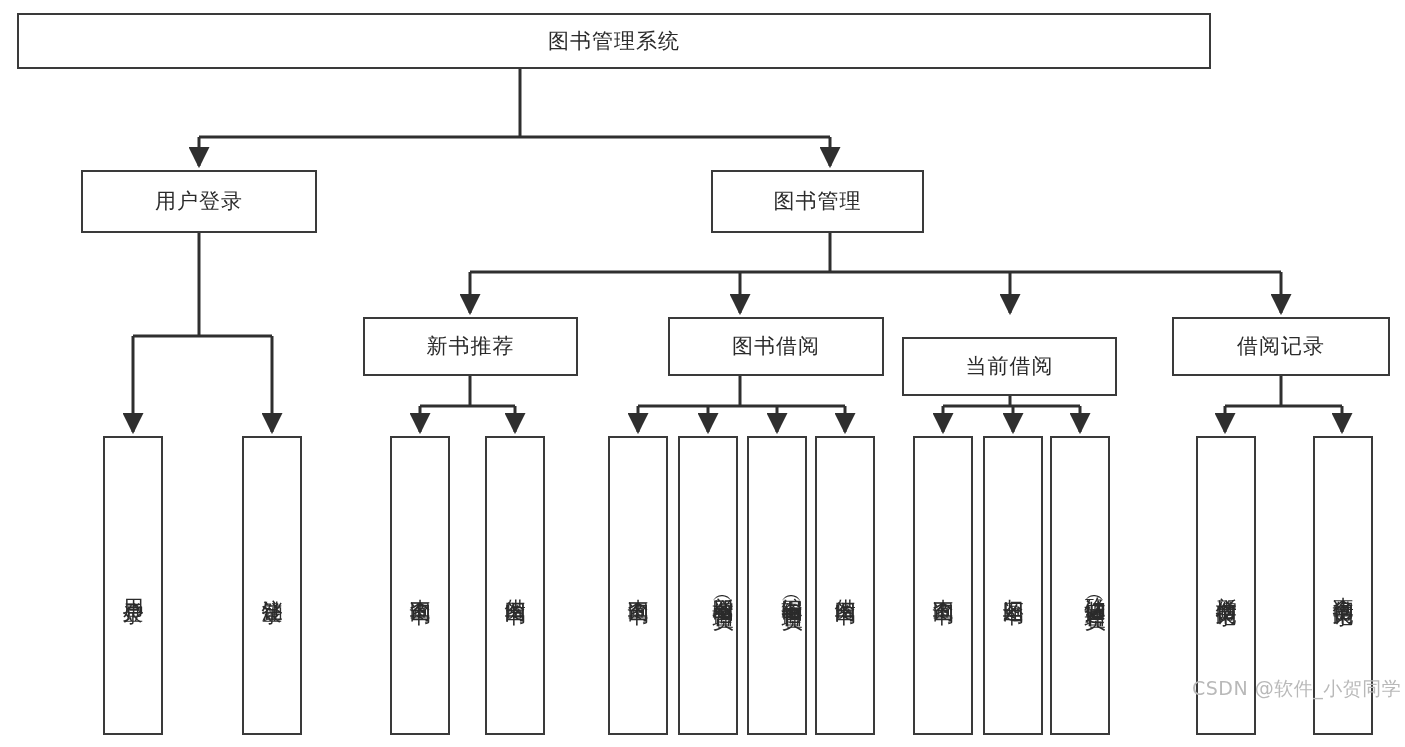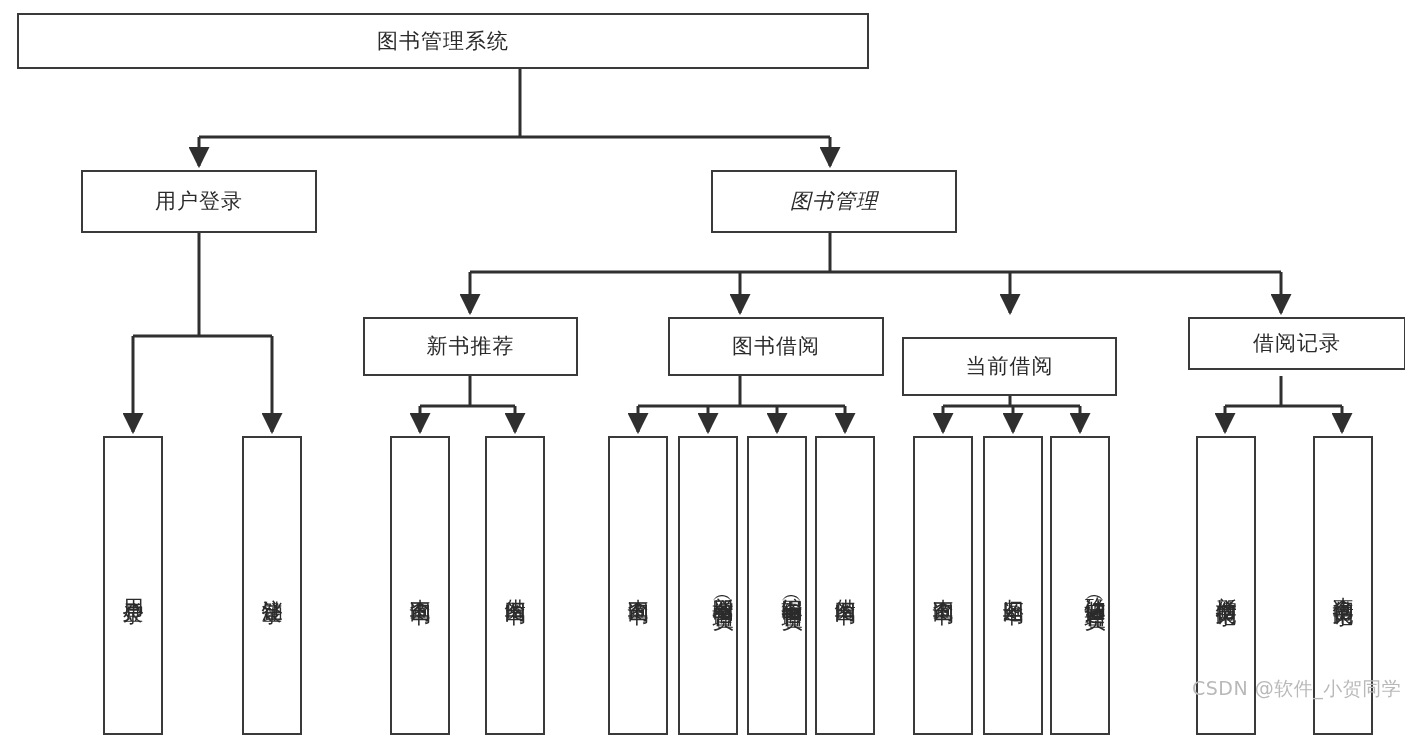--- a/index.html
+++ b/index.html
@@ -120,41 +120,41 @@
       <path d="M 1013 406 L 1013 432" marker-end="url(#arrow)"></path>
       <path d="M 1080 406 L 1080 432" marker-end="url(#arrow)"></path>
 
       <path d="M 1281 376 L 1281 406"></path>
       <path d="M 1225 406 L 1342 406"></path>
       <path d="M 1225 406 L 1225 432" marker-end="url(#arrow)"></path>
       <path d="M 1342 406 L 1342 432" marker-end="url(#arrow)"></path>
     </g>
   </svg>
 
-  <div class="node node-root" style="left:17px; top:13px; width:852px; height:56px;">
+  <div class="node node-root" style="left:17px; top:13px; width:1194px; height:56px;">
     <span>图书管理系统</span>
   </div>
 
   <div class="node node-h" style="left:81px; top:170px; width:236px; height:63px;">
     <span>用户登录</span>
   </div>
-  <div class="node node-h" style="left:711px; top:170px; width:246px; height:63px;font-style:italic;">
+  <div class="node node-h" style="left:711px; top:170px; width:213px; height:63px;">
     <span>图书管理</span>
   </div>
 
   <div class="node node-h" style="left:363px; top:317px; width:215px; height:59px;">
     <span>新书推荐</span>
   </div>
   <div class="node node-h" style="left:668px; top:317px; width:216px; height:59px;">
     <span>图书借阅</span>
   </div>
   <div class="node node-h" style="left:902px; top:317px; width:215px; height:59px;margin-top:20px;">
     <span>当前借阅</span>
   </div>
-  <div class="node node-h" style="left:1172px; top:317px; width:218px; height:53px;margin-left:16px;">
+  <div class="node node-h" style="left:1172px; top:317px; width:218px; height:59px;">
     <span>借阅记录</span>
   </div>
 
   <div class="node node-v centered" style="left:103px; top:436px; width:60px; height:299px;">
     <span>用户登录</span>
   </div>
   <div class="node node-v centered" style="left:242px; top:436px; width:60px; height:299px;">
     <span>注销登录</span>
   </div>
 

